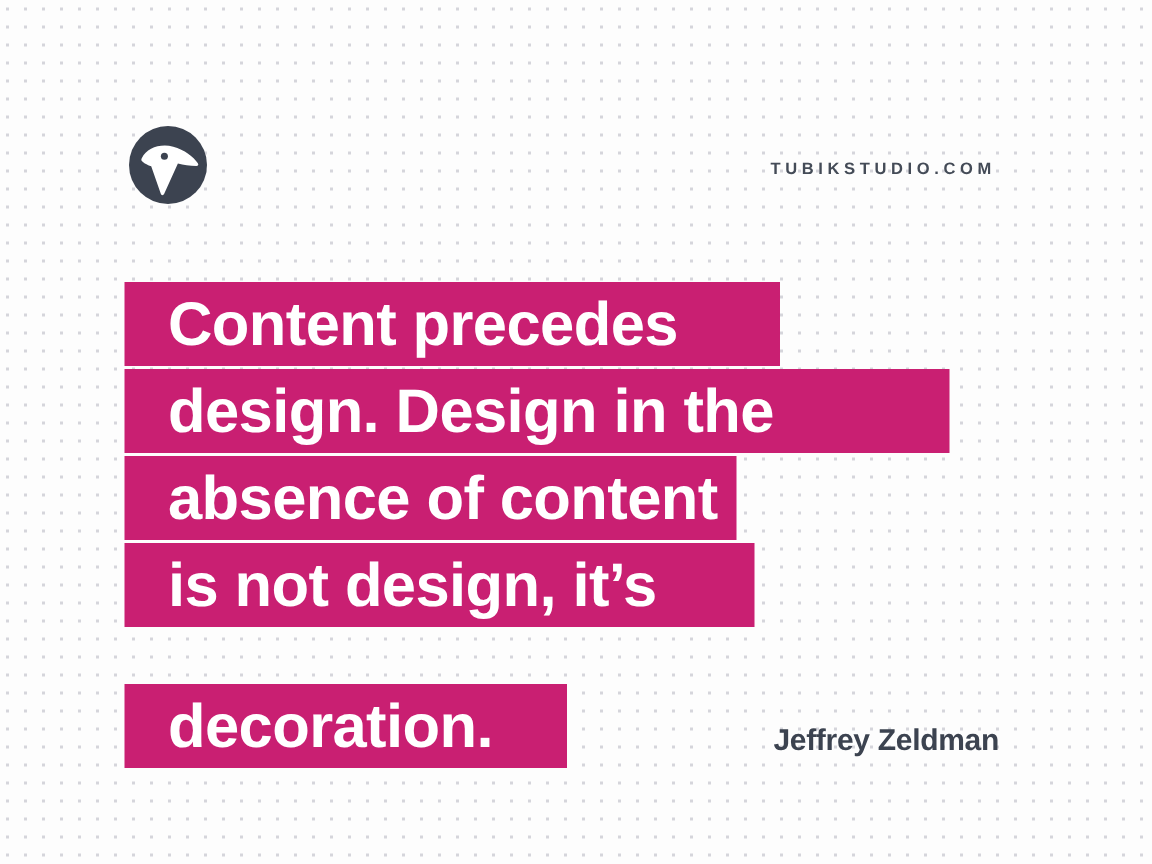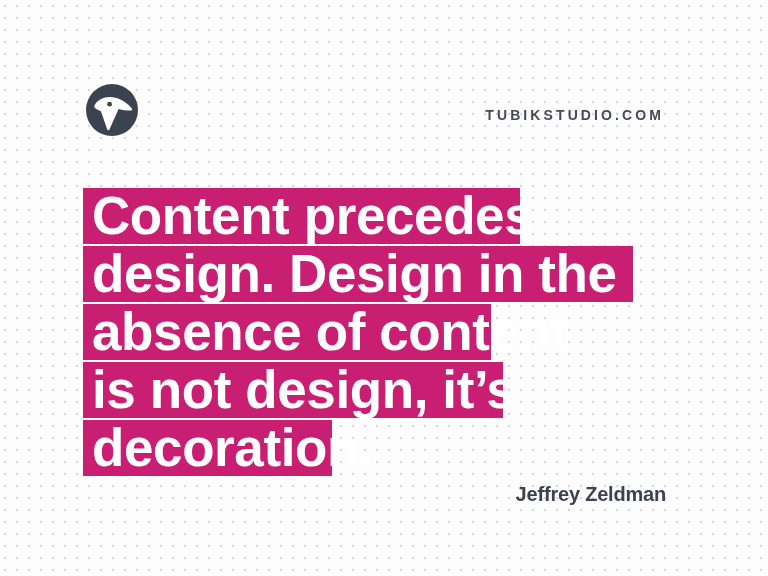--- a/index.html
+++ b/index.html
@@ -33,57 +33,57 @@
     top: 84px;
     width: 52px;
     height: 52px;
   }
   #logo-mark svg { display: block; width: 52px; height: 52px; }
 
   #site-url {
     position: absolute;
     right: 104px;
     top: 107px;
-    font-size: 14px;
+    font-size: 11px;
     font-weight: bold;
     letter-spacing: 3.1px;
     color: #444b57;
     white-space: nowrap;
   }
 
   
   #quote-block {
     position: absolute;
     left: 83px;
     top: 188px;
     display: flex;
     flex-direction: column;
     align-items: flex-start;
   }
   .quote-line {
     display: block;
     background: #c91f72;
     color: #ffffff;
-    font-size: 53px;
+    font-size: 41px;
     line-height: 54px;
     font-weight: bold;
     letter-spacing: -0.4px;
-    padding: 1px 14px 1px 9px;
+    padding: 1px 14px 1px 29px;
     margin-bottom: 2px;
     white-space: nowrap;
     box-sizing: border-box;
   }
   .quote-line:last-child { margin-bottom: 0; }
 
   
   .quote-line.l1 { width: 437px; }
   .quote-line.l2 { width: 550px; }
   .quote-line.l3 { width: 408px; }
-  .quote-line.l4 { width: 420px; text-align: center; }
-  .quote-line.l5 { width: 249px; }
+  .quote-line.l4 { width: 420px; }
+  .quote-line.l5 { width: 295px; margin-top: 36px; }
 
   
   #author {
     position: absolute;
     right: 102px;
     top: 483px;
     font-size: 20px;
     font-weight: bold;
     letter-spacing: -0.2px;
     color: #3c4350;

